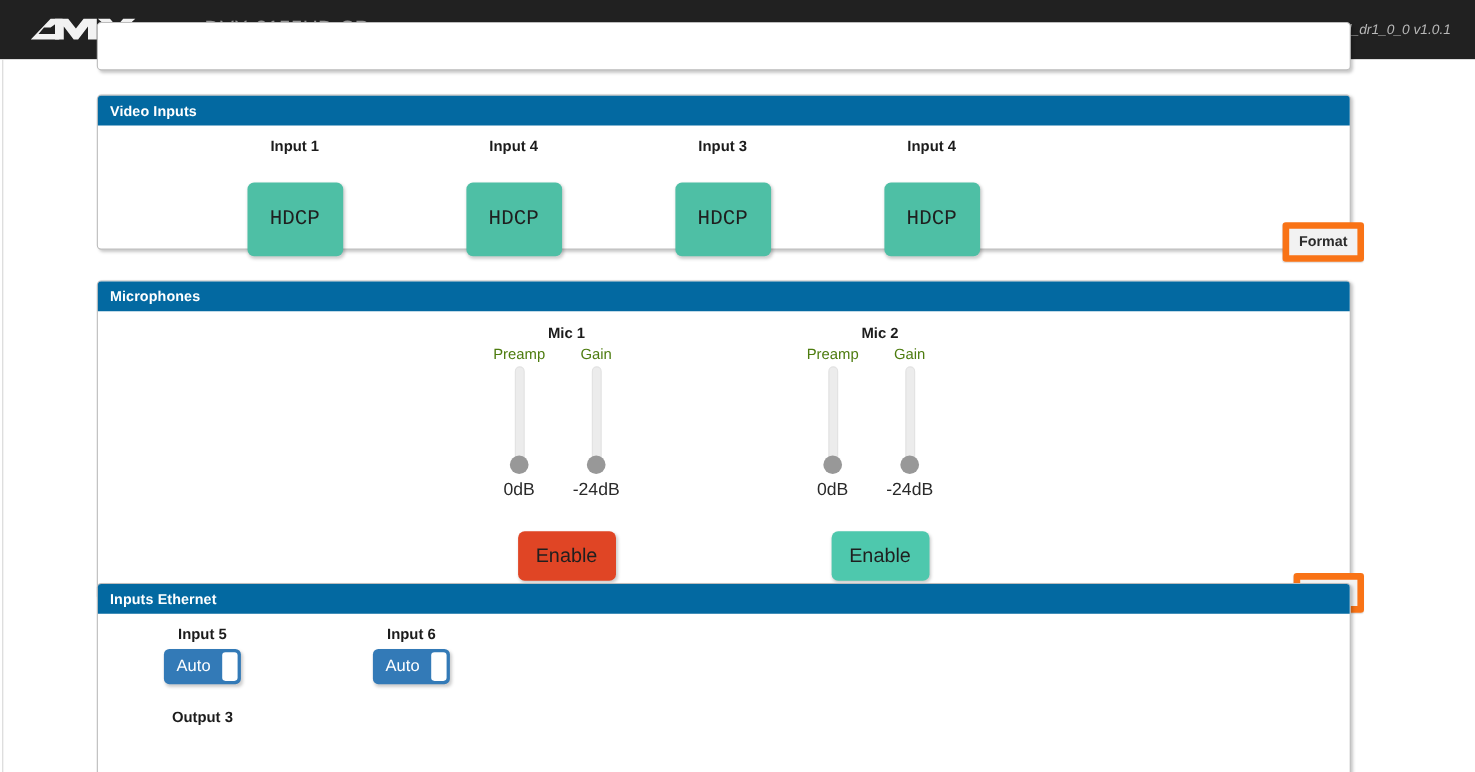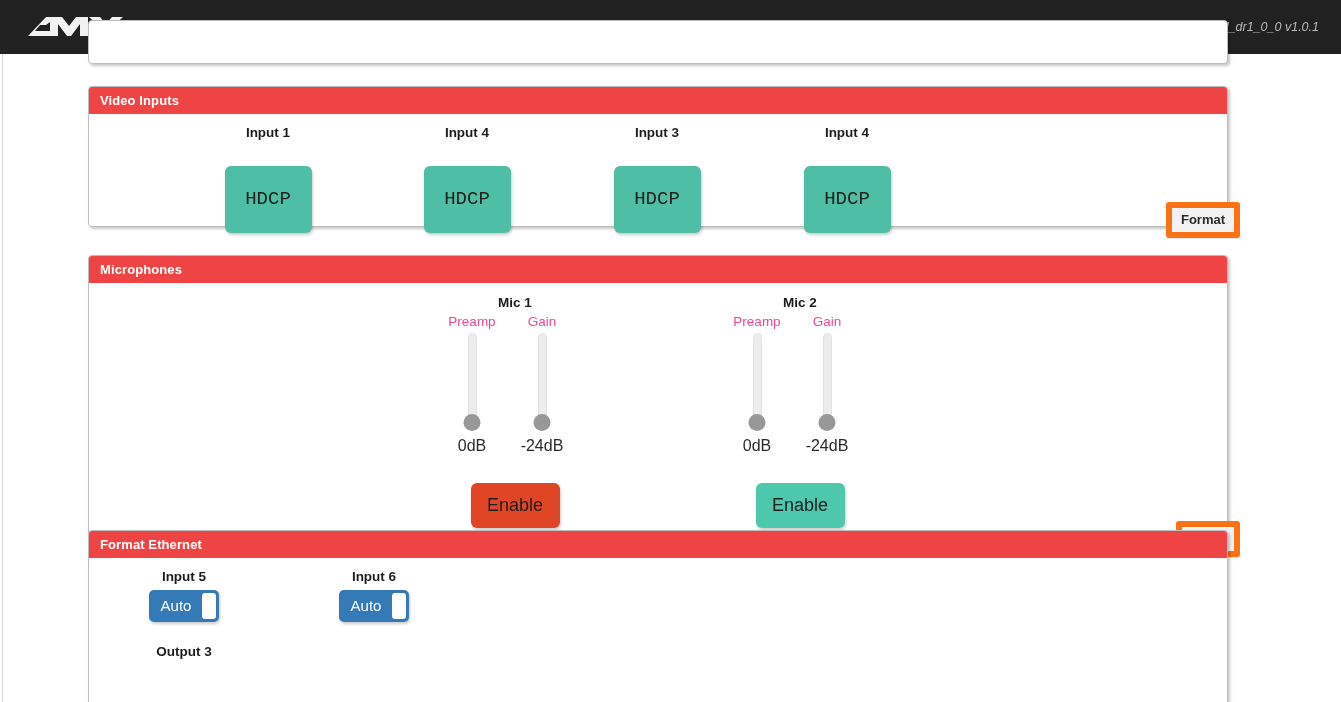--- a/index.html
+++ b/index.html
@@ -58,21 +58,21 @@
   
   .panel {
     position: absolute;
     left: 88px; width: 1140px;
     background: #ffffff;
     border: 1px solid #bdbdbd;
     border-radius: 4px;
     box-shadow: 2px 2px 3px rgba(0,0,0,.22);
   }
   .panel-head {
-    background: #ef4444;
+    background: #0369a1;
     color: #ffffff;
     font-size: 13px;
     font-weight: bold;
     height: 27px;
     line-height: 27px;
     padding: 0 11px;
     border-radius: 3px 3px 0 0;
     white-space: nowrap;
     letter-spacing: .1px;
   }
@@ -170,21 +170,21 @@
   }
   .slider-col {
     position: absolute;
     top: 0; width: 72px;
     text-align: center;
   }
   .slider-col.preamp { left: 1px; }
   .slider-col.gain   { left: 71px; }
   .slider-caption {
     font-size: 13.5px;
-    color: #ec4899;
+    color: #4d7c0f;
     white-space: nowrap;
   }
   .slider-track {
     position: relative;
     margin: 4px auto 0;
     width: 9px; height: 95px;
     background: #ececec;
     border: 1px solid #e2e2e2;
     border-radius: 5px;
     cursor: pointer;
@@ -362,21 +362,21 @@
           </div>
         </div>
         <button class="enable-btn" style="background: rgb(78, 200, 173);">Enable</button>
       </div>
 
       <button class="corner-btn">Mixer</button>
     </div>
   </div>
 
   <div class="panel" id="panel-dxlink">
-    <div class="panel-head">Format Ethernet</div>
+    <div class="panel-head">Inputs Ethernet</div>
     <div class="panel-body">
 
       <div class="dx-cell" id="dx-cell-0">
         <div class="cell-label">Input 5</div>
         <div class="toggle">
           <span class="toggle-text">Auto</span>
           <span class="toggle-knob"></span>
         </div>
       </div>
 

